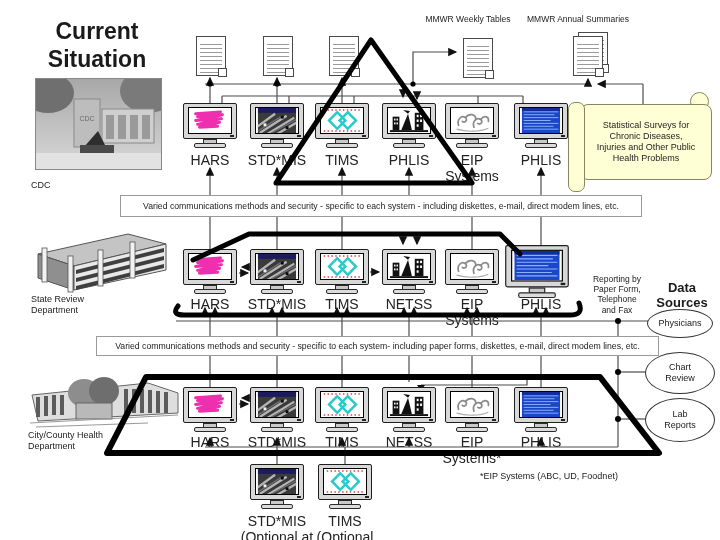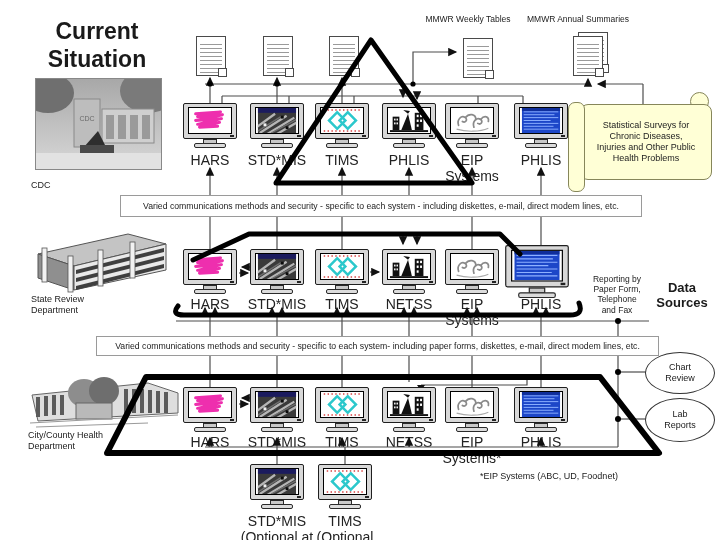--- a/index.html
+++ b/index.html
@@ -580,20 +580,23 @@
 at the Clinic)</div>
 
   <div class="abs" style="left:480px;top:471px;font-size:9px">*EIP Systems (ABC, UD, Foodnet)</div>
 
   <div class="abs ds-head pre ctr" style="left:650px;top:281px;width:64px">Data
 Sources</div>
   <div class="abs small pre ctr" style="left:586px;top:274px;width:62px">Reporting by
 Paper Form,
 Telephone
 and Fax</div>
+  <div class="ellipse abs ctr" style="left:647px;top:309px;width:64px;height:27px">
+    <span>Physicians</span>
+  </div>
   <div class="ellipse abs ctr" style="left:645px;top:352px;width:68px;height:40px">
     <span class="pre">Chart
 Review</span>
   </div>
   <div class="ellipse abs ctr" style="left:645px;top:398px;width:68px;height:42px">
     <span class="pre">Lab
 Reports</span>
   </div>
 
   <svg class="layer" width="720" height="540" style="z-index:3">

